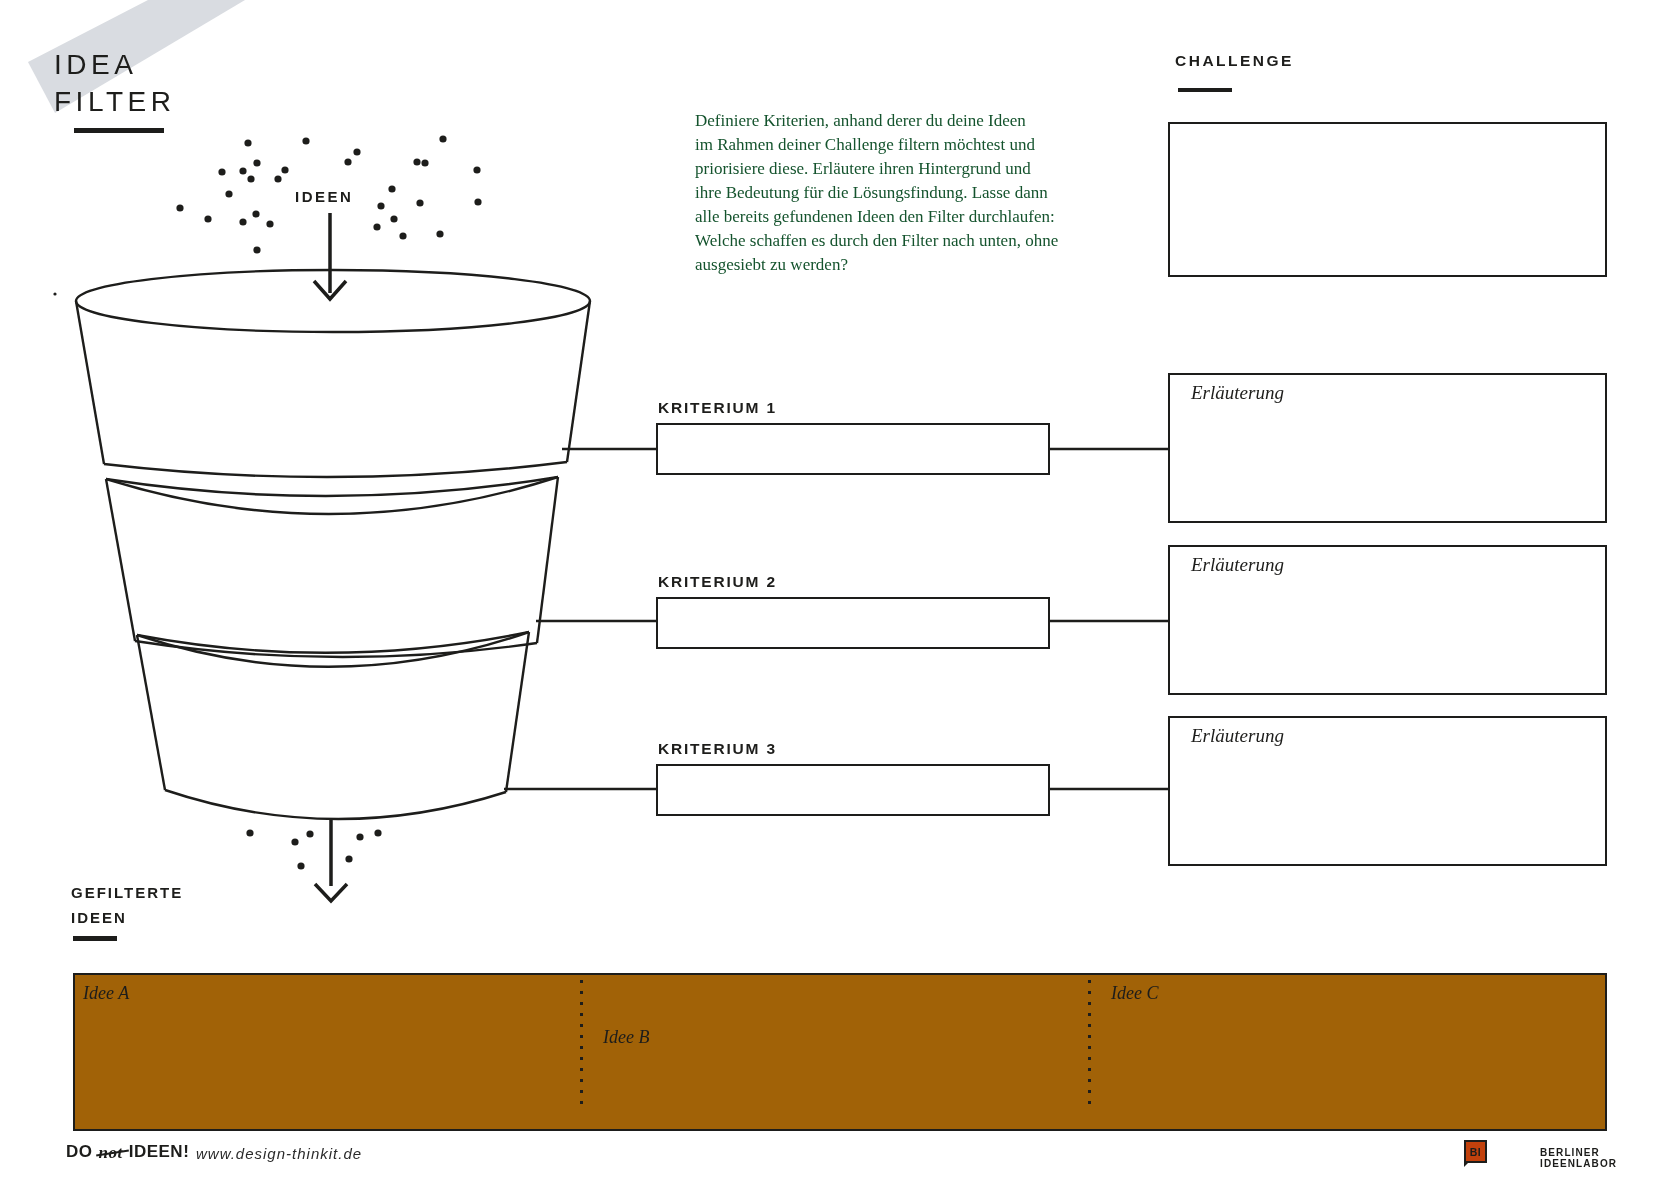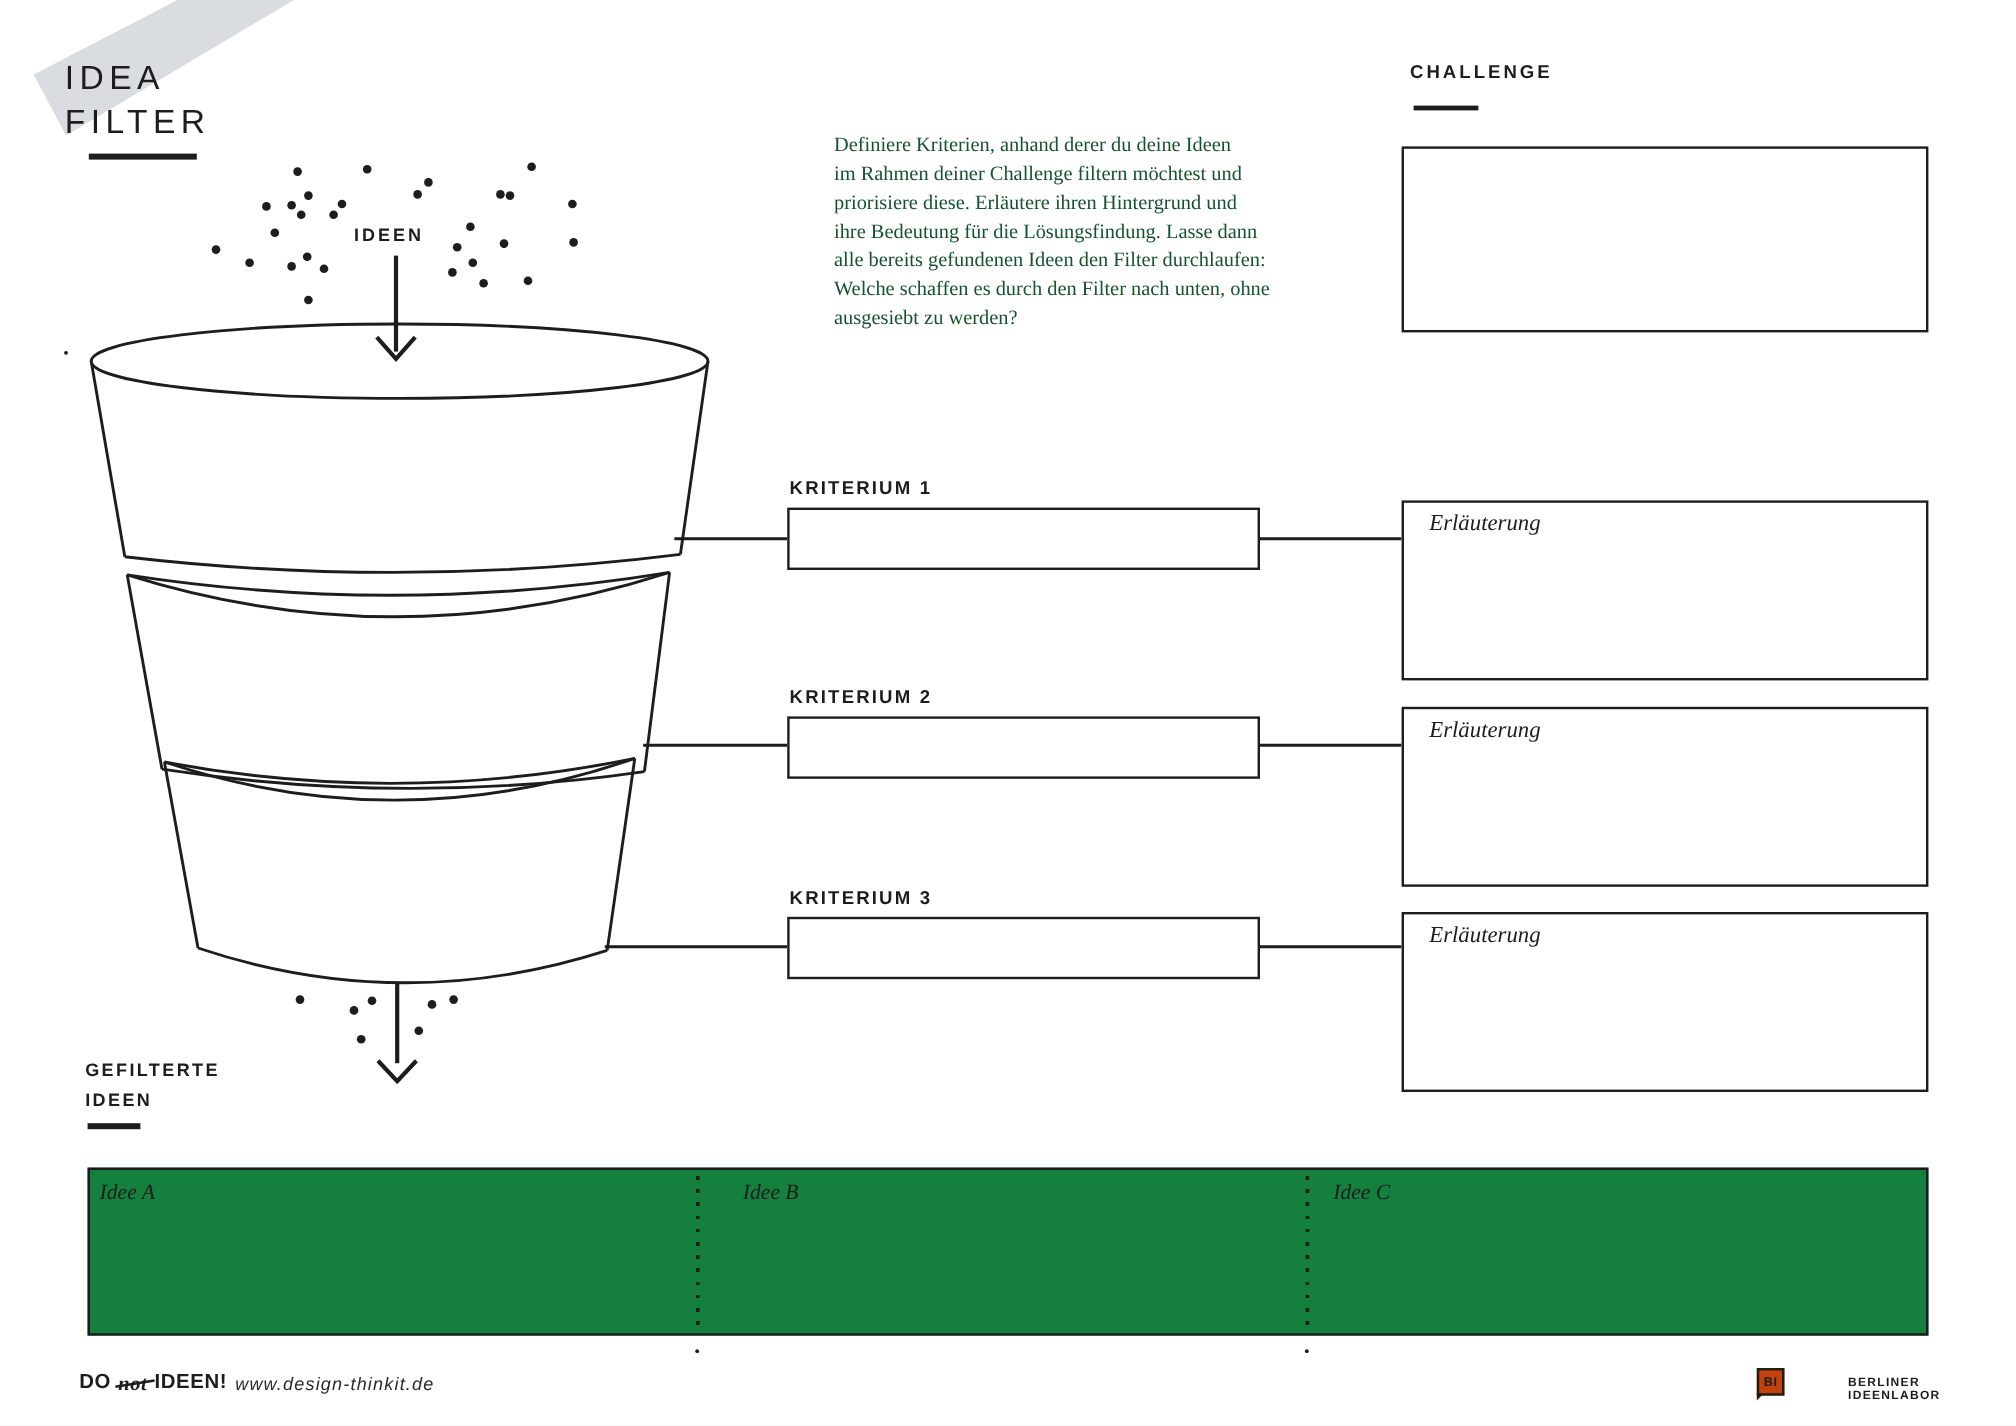--- a/index.html
+++ b/index.html
@@ -47,35 +47,35 @@
   .k-box{
     left:656px;width:394px;height:52px;border:2.5px solid #1d1d1b;
     box-sizing:border-box;background:#fff;
   }
   .k-box-1{top:423px;}
   .k-box-2{top:597px;}
   .k-box-3{top:764px;}
 
   .erl-box{
     left:1168px;width:439px;height:150px;border:2.5px solid #1d1d1b;
-    box-sizing:border-box;background:#fff;padding:7px 0 0 21px;margin-top:44px;
+    box-sizing:border-box;background:#fff;padding:7px 0 0 21px;
   }
   .erl-box-1{top:373px;}
   .erl-box-2{top:545px;}
   .erl-box-3{top:716px;}
   .erl-label{font-family:"Liberation Serif",serif;font-style:italic;font-size:19px;}
 
   
   .idea-box{
-    left:73px;top:973px;width:1534px;height:140px;
-    border:2.5px solid #1d1d1b;box-sizing:border-box;background:#15803d;
+    left:73px;top:973px;width:1534px;height:158px;
+    border:2.5px solid #1d1d1b;box-sizing:border-box;background:#a16207;
   }
   .idea-col{position:absolute;top:0;height:137px;}
   .idea-col-a{left:0;width:505px;}
-  .idea-col-b{left:524px;width:505px;}
+  .idea-col-b{left:508px;width:505px;margin-top:44px;}
   .idea-col-c{left:1016px;width:513px;}
   .idee-label{position:absolute;left:8px;top:8px;font-family:"Liberation Serif",serif;font-style:italic;font-size:18px;}
   .idea-col-b .idee-label,.idea-col-c .idee-label{left:20px;}
   .idea-divider{
     position:absolute;top:5px;width:3px;height:128px;
     background:repeating-linear-gradient(to bottom,#1d1d1b 0 3px,transparent 3px 11px);
   }
   .idea-divider-1{left:505px;}
   .idea-divider-2{left:1013px;}
 

